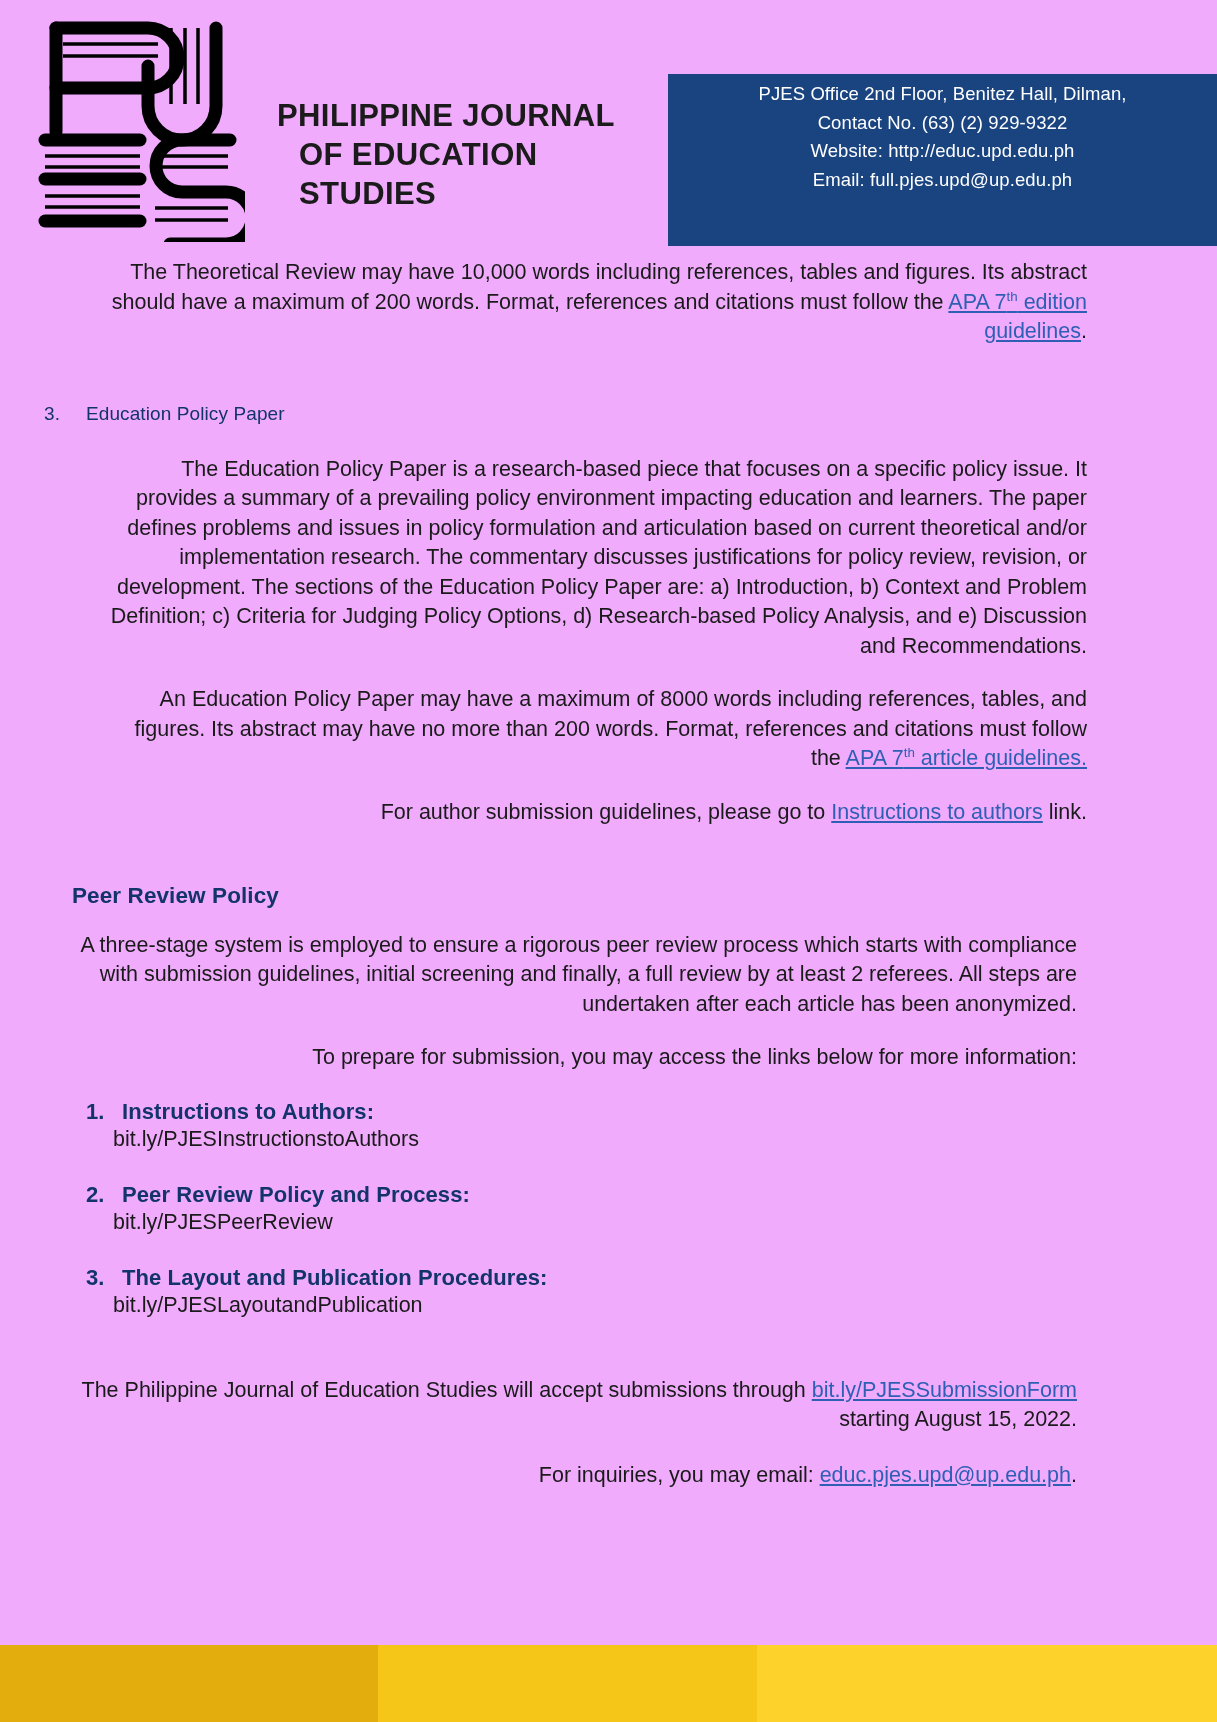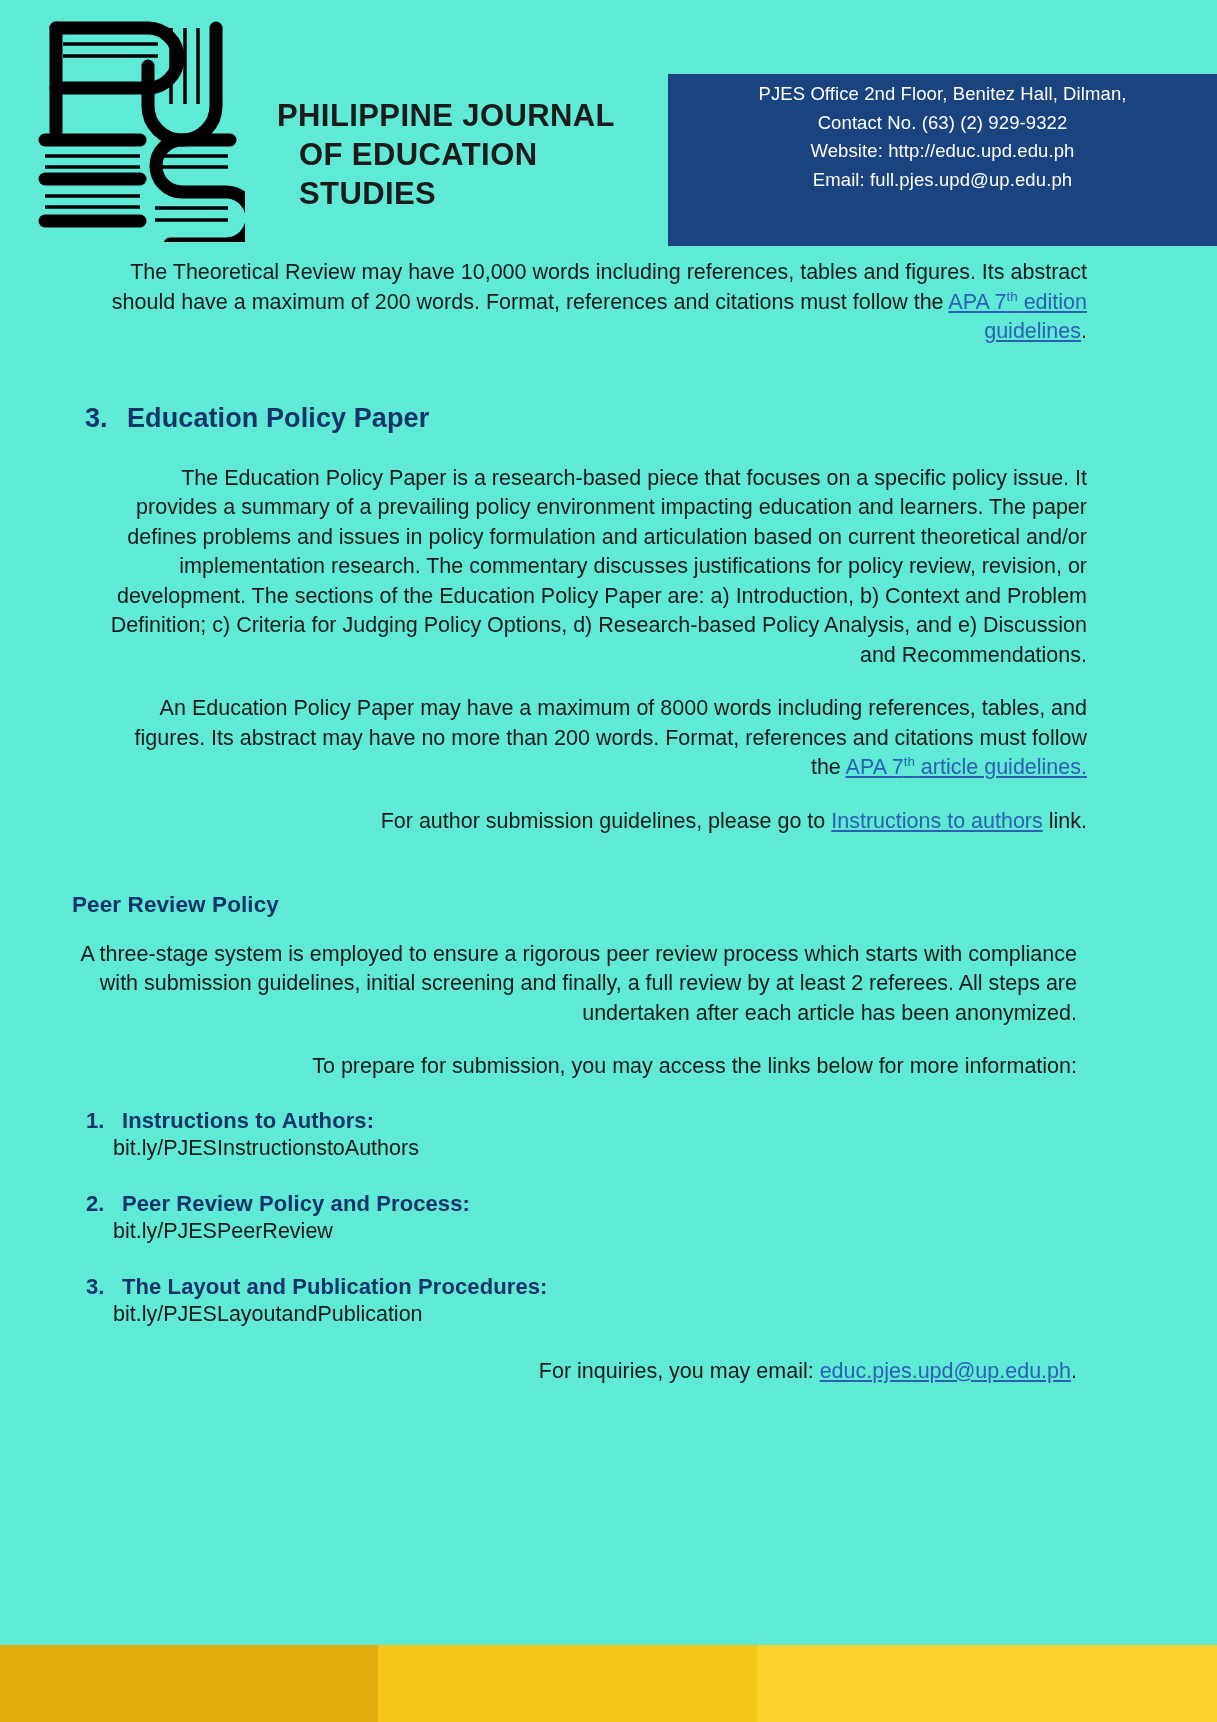--- a/index.html
+++ b/index.html
@@ -7,21 +7,21 @@
     padding: 0;
     background: #ffffff;
   }
   body {
     font-family: "Liberation Sans", sans-serif;
   }
   .page {
     position: relative;
     width: 1217px;
     height: 1722px;
-    background: #5eead4;
+    background: #f0abfc;
     overflow: hidden;
   }
 
   
   .header {
     position: relative;
     height: 248px;
     width: 100%;
   }
   .logo-wrap {
@@ -92,24 +92,24 @@
   }
   sup {
     font-size: 0.62em;
     vertical-align: super;
     line-height: 0;
   }
 
   
   .sec-head {
     position: relative;
-    margin-left: 85px;
+    margin-left: 44px;
     color: #13346b;
-    font-weight: bold;
-    font-size: 27px;
+    font-weight: normal;
+    font-size: 19px;
     letter-spacing: 0.1px;
   }
   .sec-head .num {
     display: inline-block;
     width: 42px;
   }
   .sub-head {
     margin-left: 72px;
     color: #13346b;
     font-weight: bold;
@@ -243,20 +243,21 @@
 
       <div class="linkitem">
         <div class="li-head">
           <span class="num">3.</span><span>The Layout and Publication Procedures:</span>
         </div>
         <div class="li-url">bit.ly/PJESLayoutandPublication</div>
       </div>
 
     </div>
 
+    <p class="para full" style="margin-top:58px;"><span>The Philippine Journal of Education Studies will accept submissions through </span><a class="link" href="#">bit.ly/PJESSubmissionForm</a><span> starting August 15, 2022.</span></p>
 
     <p class="para full" style="margin-top:26px;"><span>For inquiries, you may email:  </span><a class="link" href="#">educ.pjes.upd@up.edu.ph</a><span>.</span></p>
 
   </div>
 
   <div class="footer">
     <div class="bar-a" style="background: rgb(227, 173, 13);"></div>
     <div class="bar-b" style="background: rgb(245, 197, 24);"></div>
     <div class="bar-c" style="background: rgb(253, 210, 42);"></div>
   </div>

